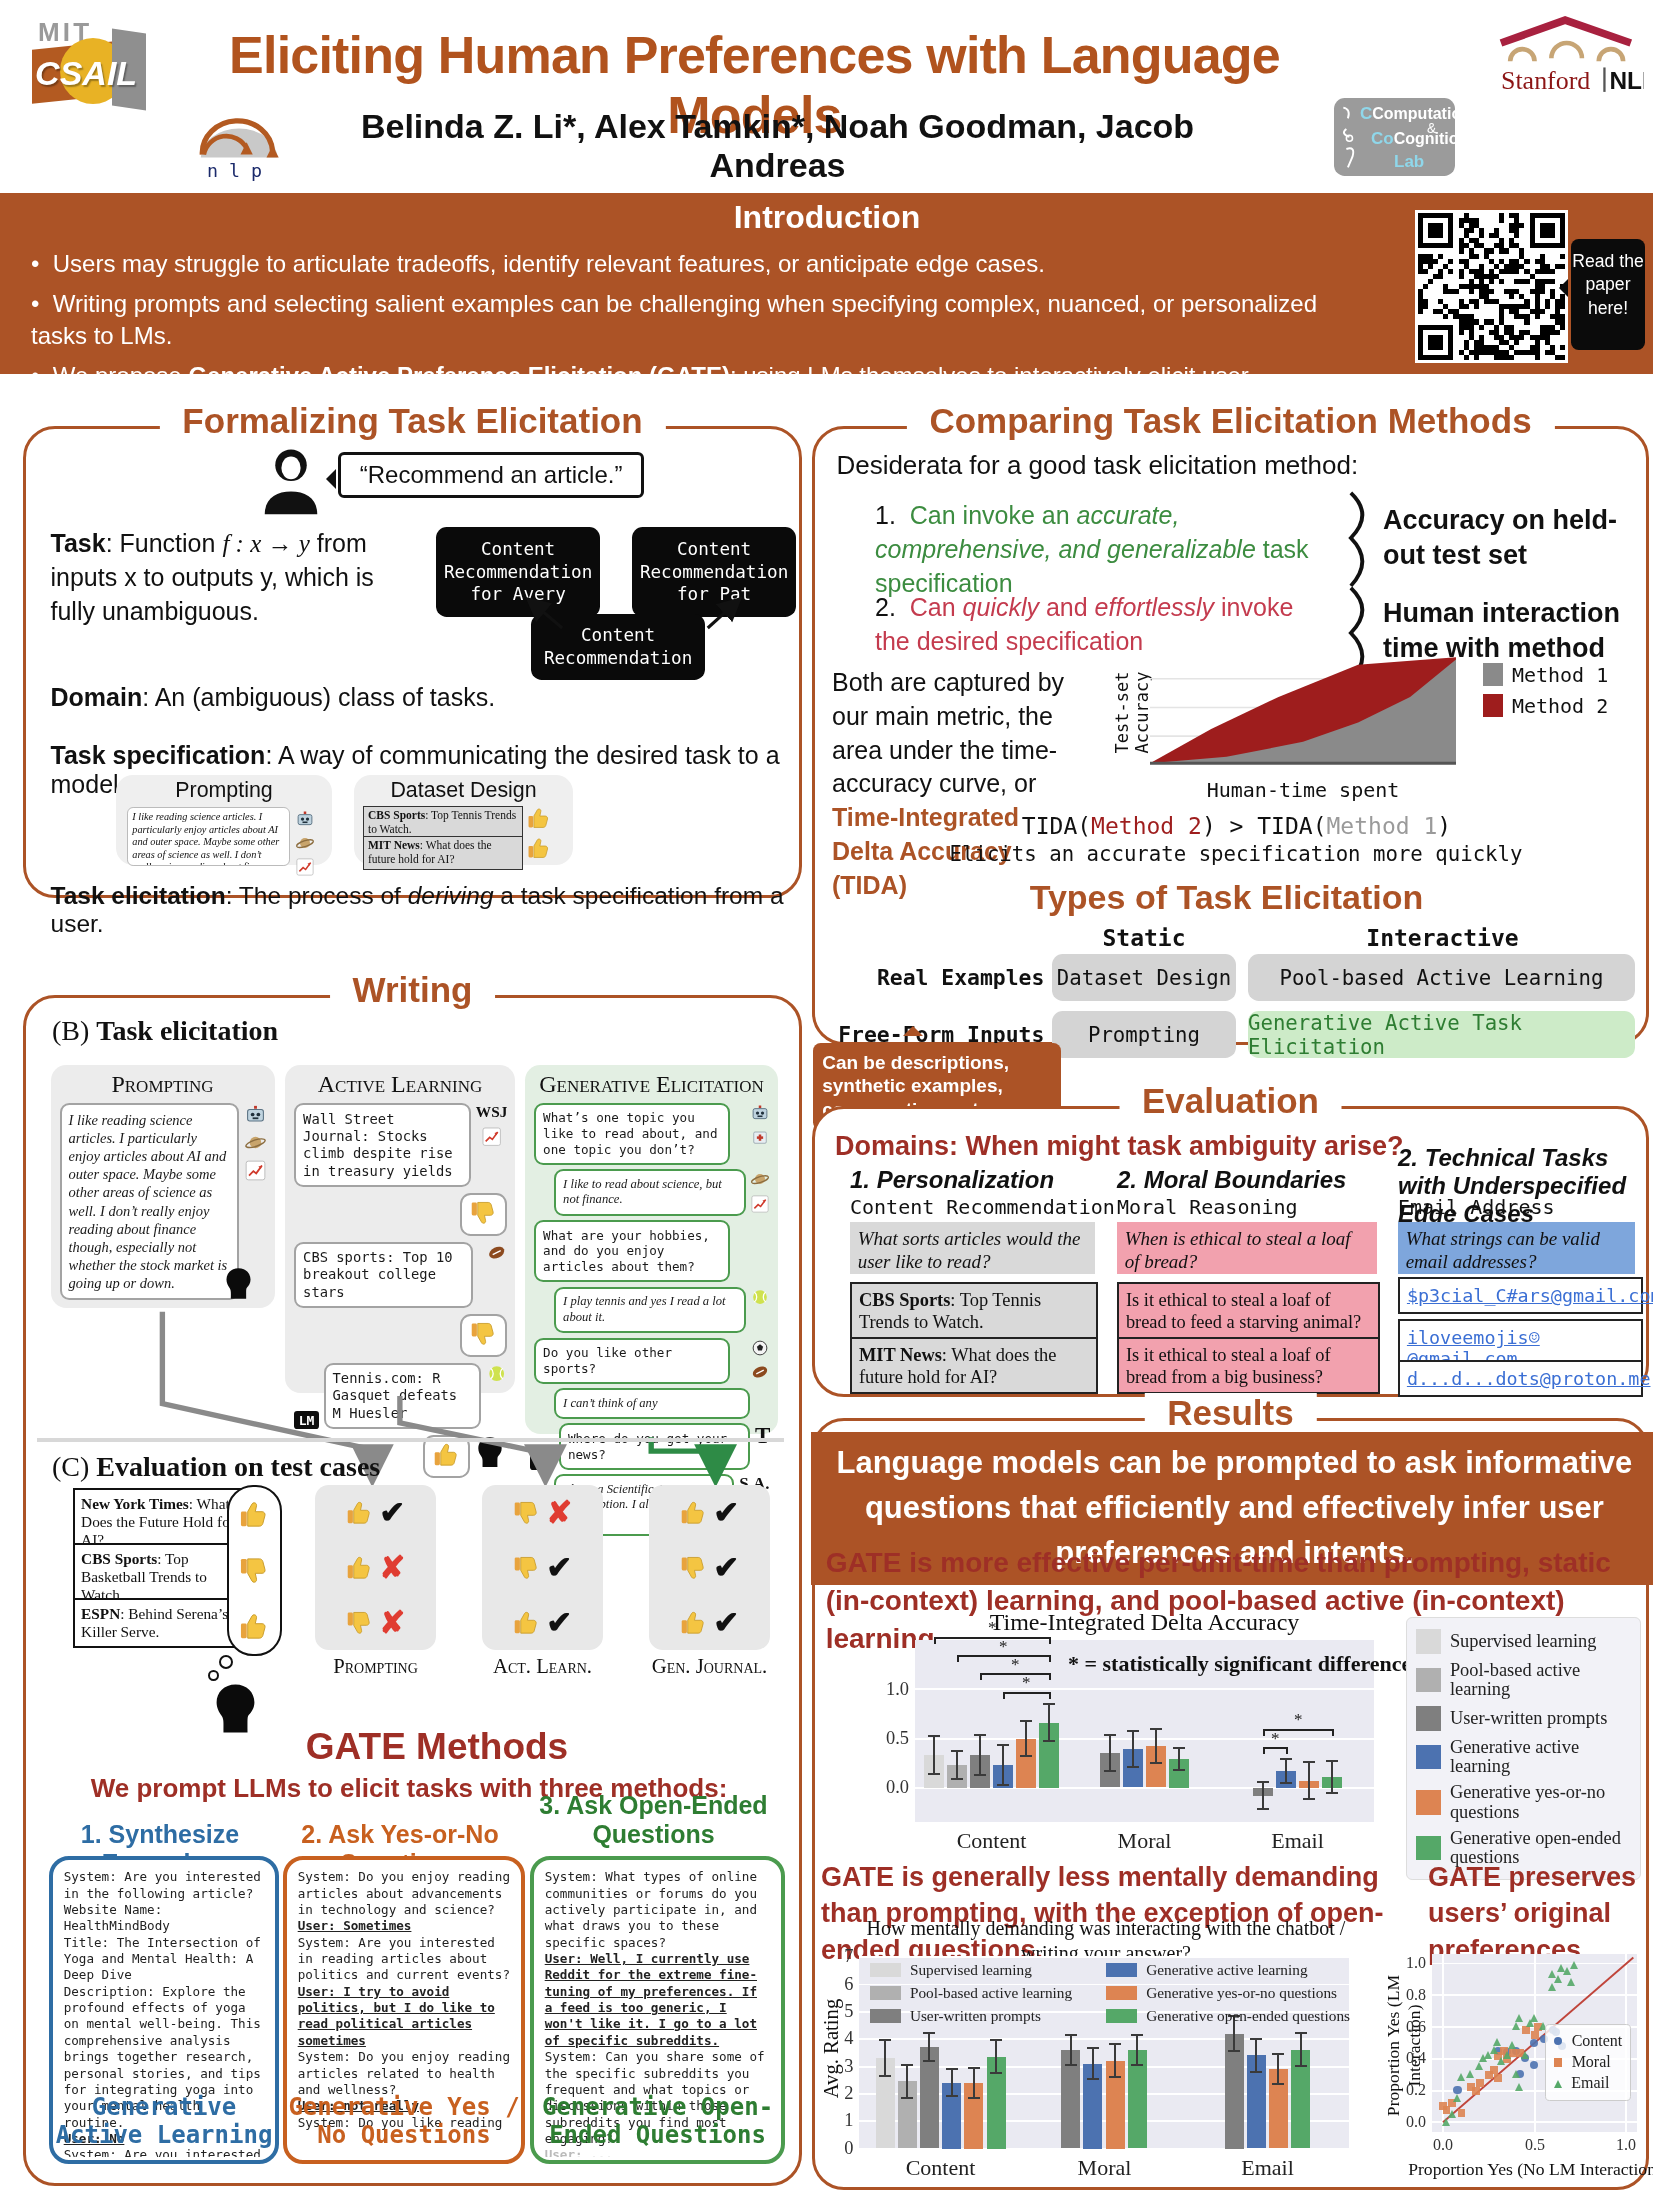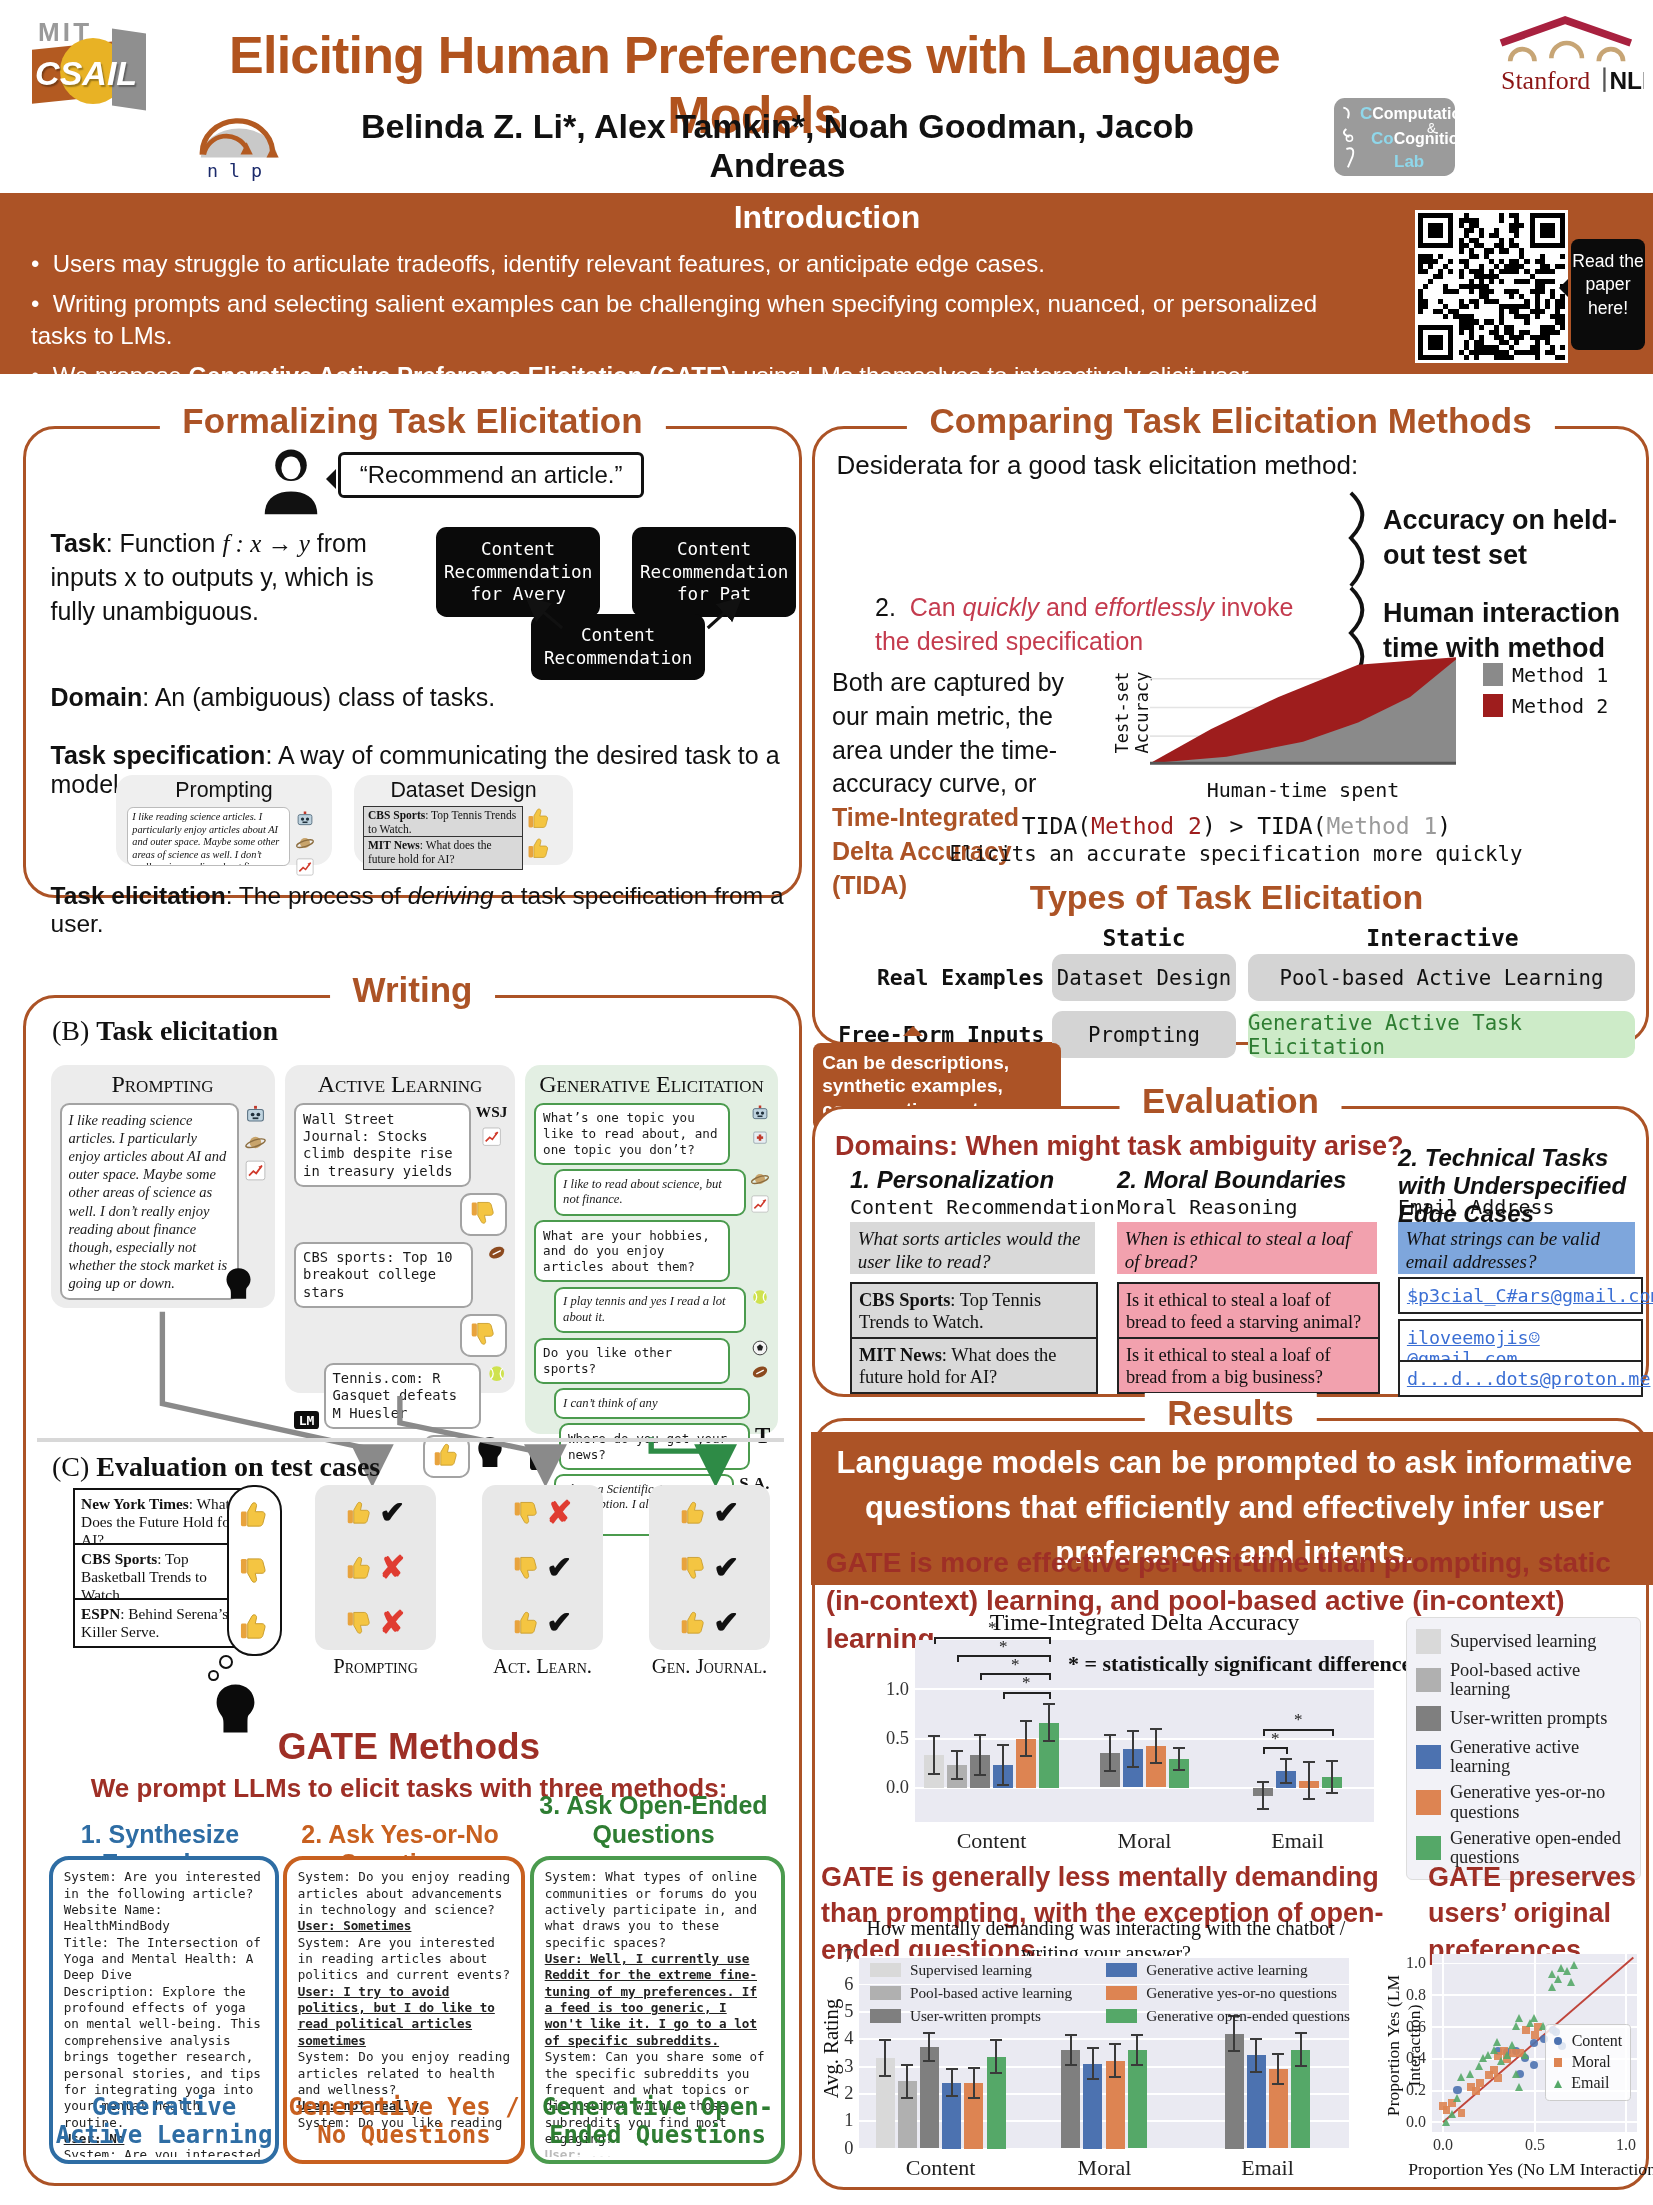--- a/index.html
+++ b/index.html
@@ -924,21 +924,21 @@
               <svg width="27.6" height="27.6" viewBox="0 0 36 36">
                 <use href="#sym-thumb"></use>
               </svg>
             </span>
             <span class="t-check">✔</span>
           </div>
         </div>
         <div class="reslabel" style="left: 623px; top: 657px;">Gen. Journal.</div>
       </div>
 
-    <div class="center bold brick abs" style="left:0;top:720px;width:766px;font-size:37px;">GATE Methods</div>
+    <div class="center bold brick abs" style="left:0;top:720px;width:766px;font-size:37px;padding-left:28px;">GATE Methods</div>
     <div class="center bold brick abs" style="left:0;top:767px;width:766px;font-size:26px;">We prompt LLMs to elicit tasks with three methods:</div>
 
     <div class="gm-title" style="left:23px;top:822px;width:222px;color:var(--sblue);">1. Synthesize Examples</div>
     <div class="gm-title" style="left:257px;top:822px;width:234px;color:var(--sorange);">2. Ask Yes-or-No Questions</div>
     <div class="gm-title" style="left:504px;top:793px;width:247px;color:var(--sgreen);">3. Ask Open-Ended Questions</div>
 
     <div class="gm-box" style="left:23px;width:222px;top:858px;border:4.6px solid var(--sblue);">
       <div class="gm-body" id="gm1">
           <span class="gm-line">System: Are you interested in the following article?</span>
           <span class="gm-line">Website Name: HealthMindBody</span>
@@ -970,20 +970,24 @@
         </div>
       <div class="gm-overlay" style="color:var(--sgreen);">Generative Open-Ended Questions</div>
     </div>
   </div>
 
   <div class="sec" style="left:812px;top:426px;width:831px;height:613px;">
     <div class="sec-title">Comparing Task Elicitation Methods</div>
 
     <div class="abs" style="left:21.4px;top:21.4px;font-size:26px;">Desiderata for a good task elicitation method:</div>
 
+    <div class="abs" style="left:60px;top:70px;width:459px;font-size:25px;line-height:1.35;">
+      <span style="color:#111;">1.</span>&nbsp;
+      <span style="color:var(--green);"><span>Can invoke an </span><span class="it">accurate, comprehensive, and generalizable</span><span> task specification</span></span>
+    </div>
     <svg class="abs" width="31" height="107" style="left:528px;top:61px;" viewBox="0 0 40 140">
         <path d="M6 4 q30 30 0 62 q30 32 0 66" transform="translate(4,0) scale(1,0.95)" fill="none" stroke="#111" stroke-width="5"></path>
       </svg>
     <div class="abs bold" style="left:568px;top:74px;width:245px;font-size:27px;line-height:1.3;">Accuracy on held-out test set</div>
 
     <div class="abs" style="left:60px;top:162px;width:459px;font-size:25px;line-height:1.35;">
       <span style="color:#111;">2.</span>&nbsp;
       <span style="color:var(--crimson);"><span>Can </span><span class="it">quickly</span><span> and </span><span class="it">effortlessly</span><span> invoke the desired specification</span></span>
     </div>
     <svg class="abs" width="31" height="107" style="left:528px;top:156px;" viewBox="0 0 40 140">

